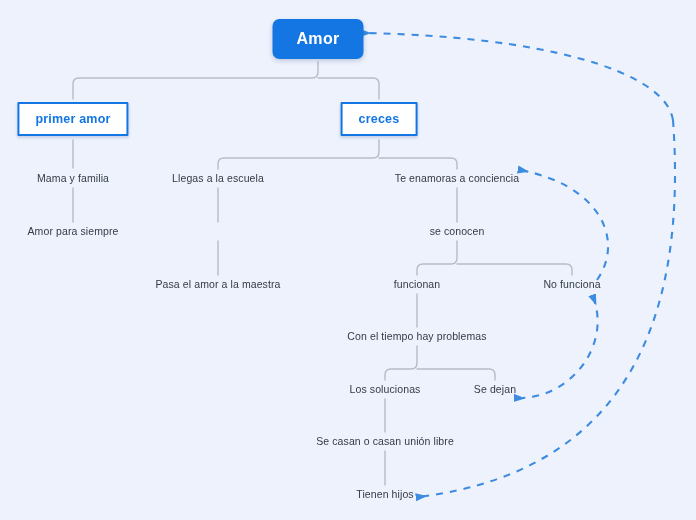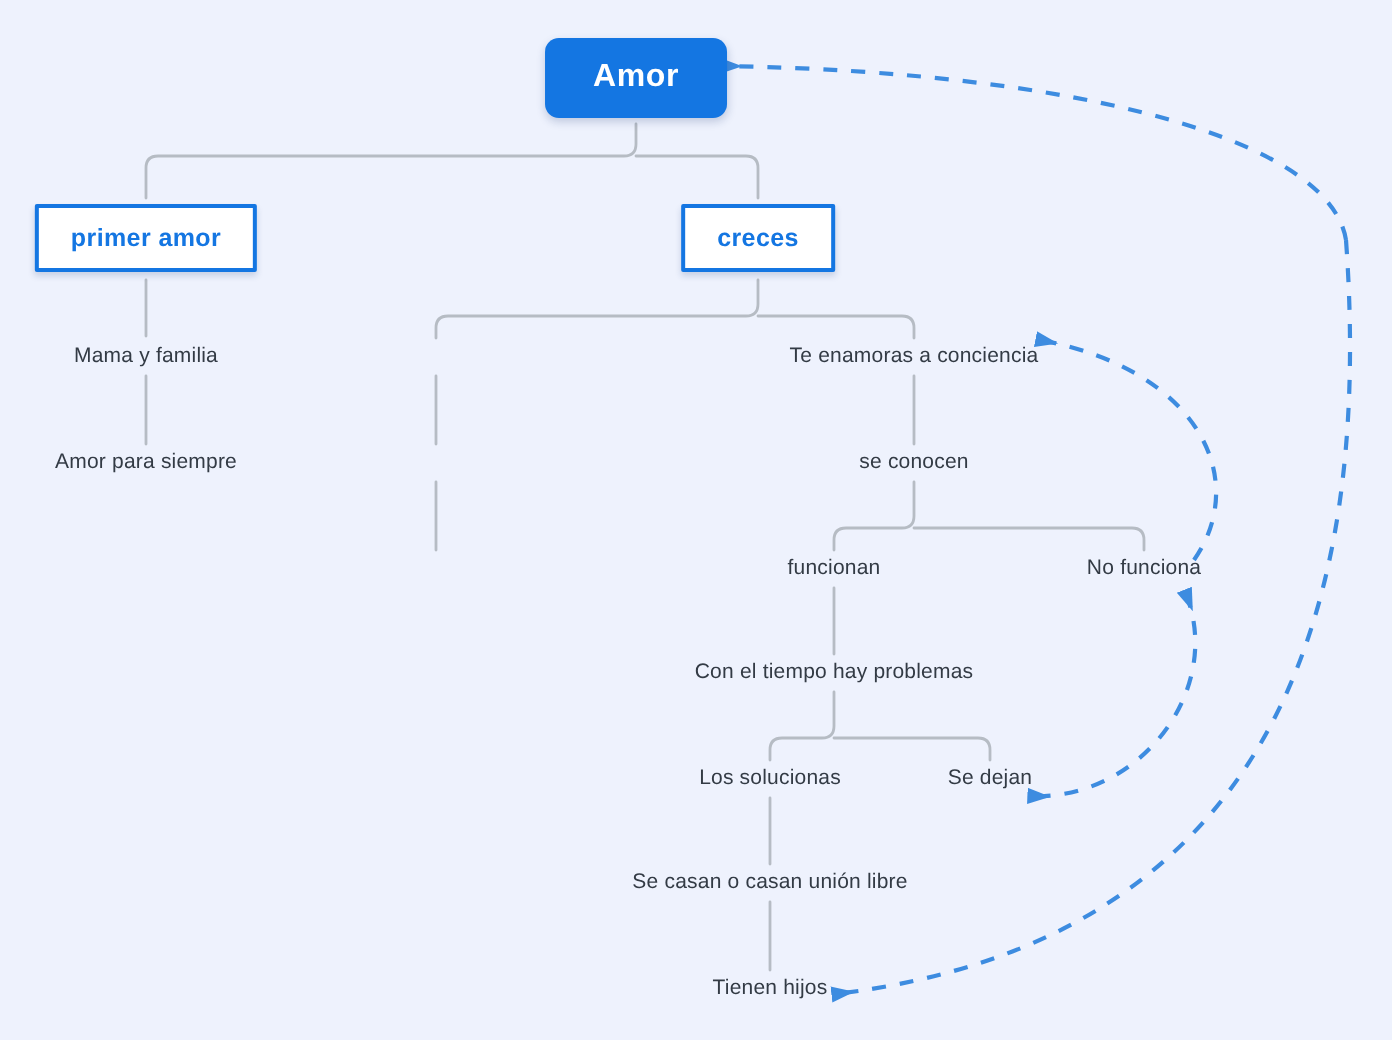--- a/index.html
+++ b/index.html
@@ -127,22 +127,24 @@
   <div class="node root" style="left:318px; top:39px;">Amor</div>
 
   <div class="node branch" style="left:73px; top:119px;">primer amor</div>
 
   <div class="node branch" style="left:379px; top:119px;">creces</div>
 
   <div class="node leaf" style="left:73px; top:178px;">Mama y familia</div>
 
   <div class="node leaf" style="left:73px; top:231px;text-align:right;">Amor para siempre</div>
 
+  <div class="node leaf" style="left:218px; top:178px;">Llegas a la escuela</div>
 
 
+  <div class="node leaf" style="left:218px; top:284px;">Pasa el amor a la maestra</div>
 
   <div class="node leaf" style="left:457px; top:178px;">Te enamoras a conciencia</div>
 
   <div class="node leaf" style="left:457px; top:231px;">se conocen</div>
 
   <div class="node leaf" style="left:417px; top:284px;">funcionan</div>
 
   <div class="node leaf" style="left:572px; top:284px;">No funciona</div>
 
   <div class="node leaf" style="left:417px; top:336px;">Con el tiempo hay problemas</div>

